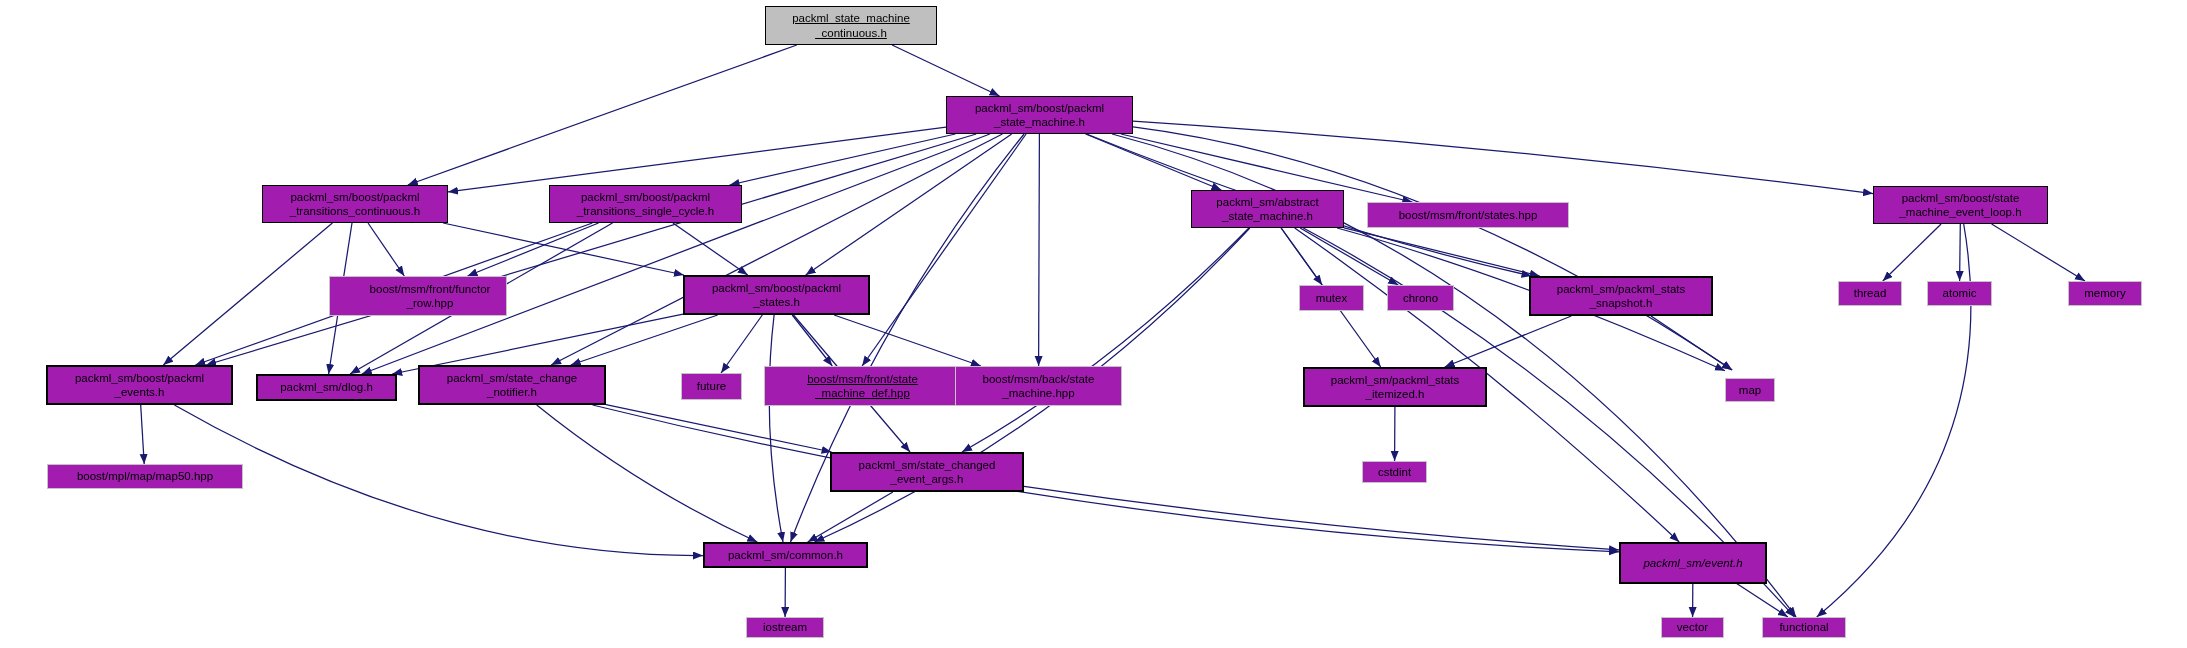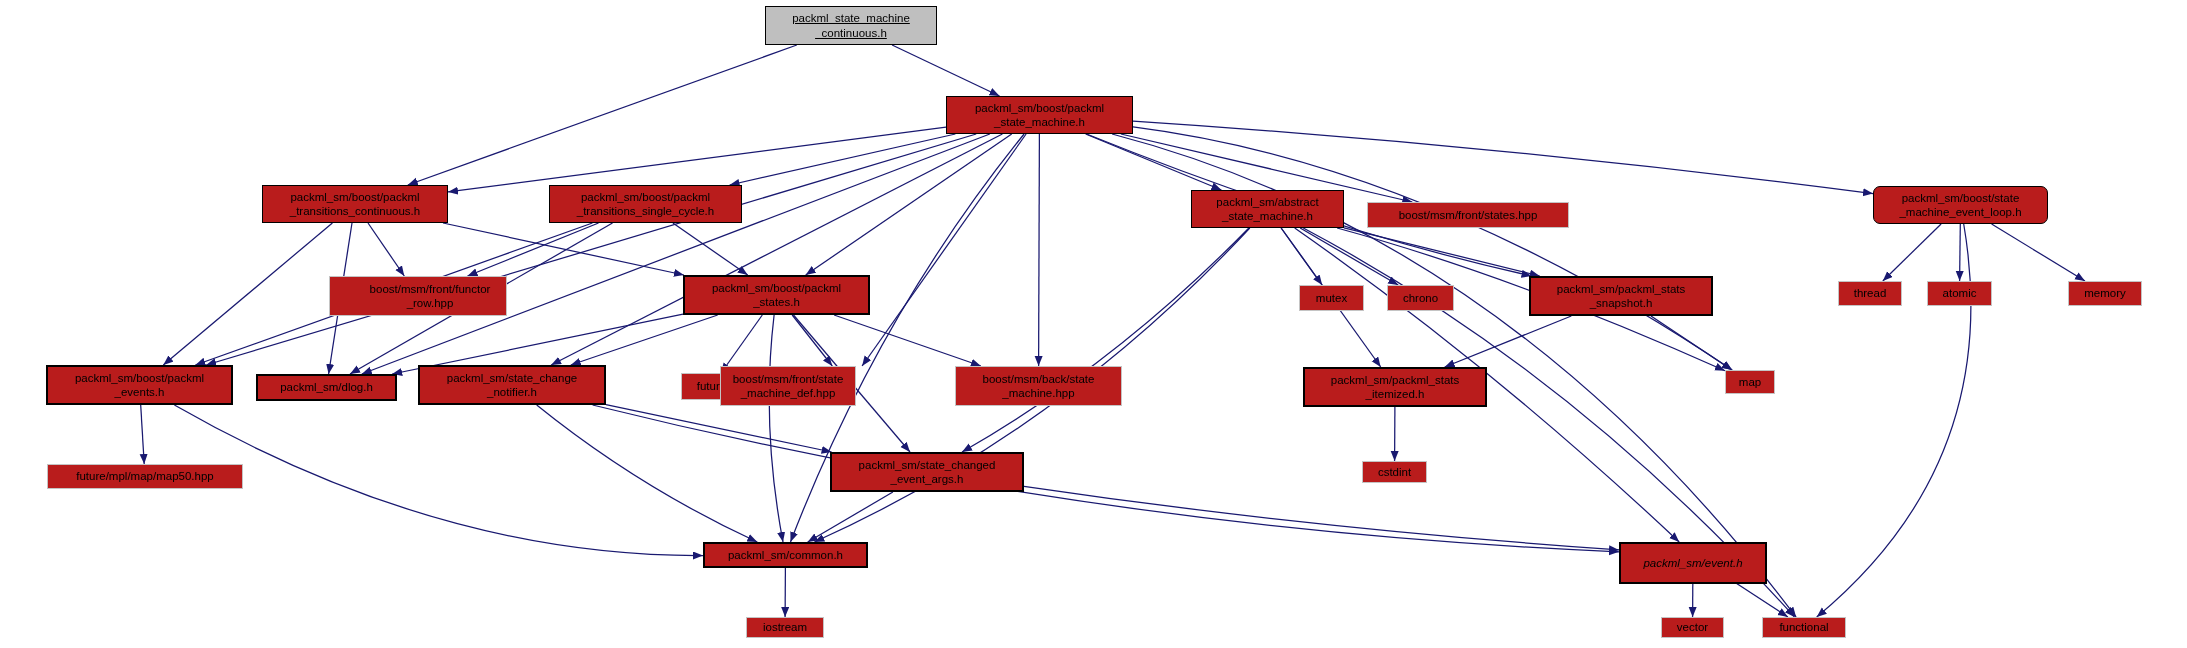--- a/index.html
+++ b/index.html
@@ -18,21 +18,21 @@
   #edge-layer {
     position: absolute;
     left: 0;
     top: 0;
     width: 2187px;
     height: 648px;
   }
   .node {
     position: absolute;
     box-sizing: border-box;
-    background: #b91c1c;
+    background: #a21caf;
     border: 1px solid #000000;
     color: #000000;
     font-size: 11.5px;
     line-height: 14.5px;
     text-align: center;
     display: flex;
     align-items: center;
     justify-content: center;
     white-space: pre-line;
     z-index: 2;
@@ -120,47 +120,47 @@
 _continuous.h</div>
       <div class="node project" style="left: 946px; top: 96px; width: 187px; height: 38px;">packml_sm/boost/packml
 _state_machine.h</div>
       <div class="node project" style="left: 262px; top: 185px; width: 186px; height: 38px;">packml_sm/boost/packml
 _transitions_continuous.h</div>
       <div class="node project" style="left: 549px; top: 185px; width: 193px; height: 38px;">packml_sm/boost/packml
 _transitions_single_cycle.h</div>
       <div class="node project" style="left: 1191px; top: 190px; width: 153px; height: 38px;">packml_sm/abstract
 _state_machine.h</div>
       <div class="node external" style="left: 1367px; top: 202px; width: 202px; height: 26px; border-color: rgb(196, 196, 196);">boost/msm/front/states.hpp</div>
-      <div class="node project" style="left: 1873px; top: 186px; width: 175px; height: 38px; border-radius: 7px;">packml_sm/boost/state
+      <div class="node project" style="left: 1873px; top: 186px; width: 175px; height: 38px;">packml_sm/boost/state
 _machine_event_loop.h</div>
       <div class="node external" style="left: 329px; top: 276px; width: 178px; height: 40px; border-color: rgb(196, 196, 196); padding-left: 24px;">boost/msm/front/functor
 _row.hpp</div>
       <div class="node documented" style="left: 683px; top: 275px; width: 187px; height: 40px;">packml_sm/boost/packml
 _states.h</div>
       <div class="node external" style="left: 1299px; top: 285px; width: 65px; height: 26px; border-color: rgb(196, 196, 196);">mutex</div>
       <div class="node external" style="left: 1387px; top: 285px; width: 67px; height: 26px; border-color: rgb(196, 196, 196);">chrono</div>
       <div class="node documented" style="left: 1529px; top: 276px; width: 184px; height: 40px;">packml_sm/packml_stats
 _snapshot.h</div>
       <div class="node external" style="left: 1838px; top: 281px; width: 64px; height: 25px; border-color: rgb(196, 196, 196);">thread</div>
       <div class="node external" style="left: 1927px; top: 281px; width: 65px; height: 25px; border-color: rgb(196, 196, 196);">atomic</div>
       <div class="node external" style="left: 2068px; top: 281px; width: 74px; height: 25px; border-color: rgb(196, 196, 196);">memory</div>
       <div class="node documented" style="left: 46px; top: 365px; width: 187px; height: 40px;">packml_sm/boost/packml
 _events.h</div>
       <div class="node documented" style="left: 256px; top: 374px; width: 141px; height: 27px;">packml_sm/dlog.h</div>
       <div class="node documented" style="left: 418px; top: 365px; width: 188px; height: 40px;">packml_sm/state_change
 _notifier.h</div>
       <div class="node external" style="left: 681px; top: 373px; width: 61px; height: 27px; border-color: rgb(196, 196, 196);">future</div>
-      <div class="node external" style="left: 720px; top: 366px; width: 136px; height: 40px; border-color: rgb(196, 196, 196);">boost/msm/front/state
+      <div class="node external" style="left: 764px; top: 366px; width: 197px; height: 40px; border-color: rgb(196, 196, 196); text-decoration: underline;">boost/msm/front/state
 _machine_def.hpp</div>
       <div class="node external" style="left: 955px; top: 366px; width: 167px; height: 40px; border-color: rgb(196, 196, 196);">boost/msm/back/state
 _machine.hpp</div>
       <div class="node documented" style="left: 1303px; top: 367px; width: 184px; height: 40px;">packml_sm/packml_stats
 _itemized.h</div>
-      <div class="node external" style="left: 1725px; top: 370px; width: 50px; height: 24px; border-color: rgb(196, 196, 196);">map</div>
-      <div class="node external" style="left: 47px; top: 464px; width: 196px; height: 25px; border-color: rgb(196, 196, 196);">future/mpl/map/map50.hpp</div>
+      <div class="node external" style="left: 1725px; top: 378px; width: 50px; height: 24px; border-color: rgb(196, 196, 196);">map</div>
+      <div class="node external" style="left: 47px; top: 464px; width: 196px; height: 25px; border-color: rgb(196, 196, 196);">boost/mpl/map/map50.hpp</div>
       <div class="node documented" style="left: 830px; top: 452px; width: 194px; height: 40px;">packml_sm/state_changed
 _event_args.h</div>
       <div class="node external" style="left: 1362px; top: 461px; width: 65px; height: 22px; border-color: rgb(196, 196, 196);">cstdint</div>
       <div class="node documented" style="left: 703px; top: 542px; width: 165px; height: 26px;">packml_sm/common.h</div>
       <div class="node documented" style="left: 1619px; top: 542px; width: 148px; height: 42px; font-style: italic;">packml_sm/event.h</div>
       <div class="node external" style="left: 746px; top: 617px; width: 78px; height: 21px; border-color: rgb(196, 196, 196);">iostream</div>
       <div class="node external" style="left: 1661px; top: 617px; width: 63px; height: 21px; border-color: rgb(196, 196, 196);">vector</div>
       <div class="node external" style="left: 1762px; top: 617px; width: 84px; height: 21px; border-color: rgb(196, 196, 196);">functional</div>
     </div>
 </div>

